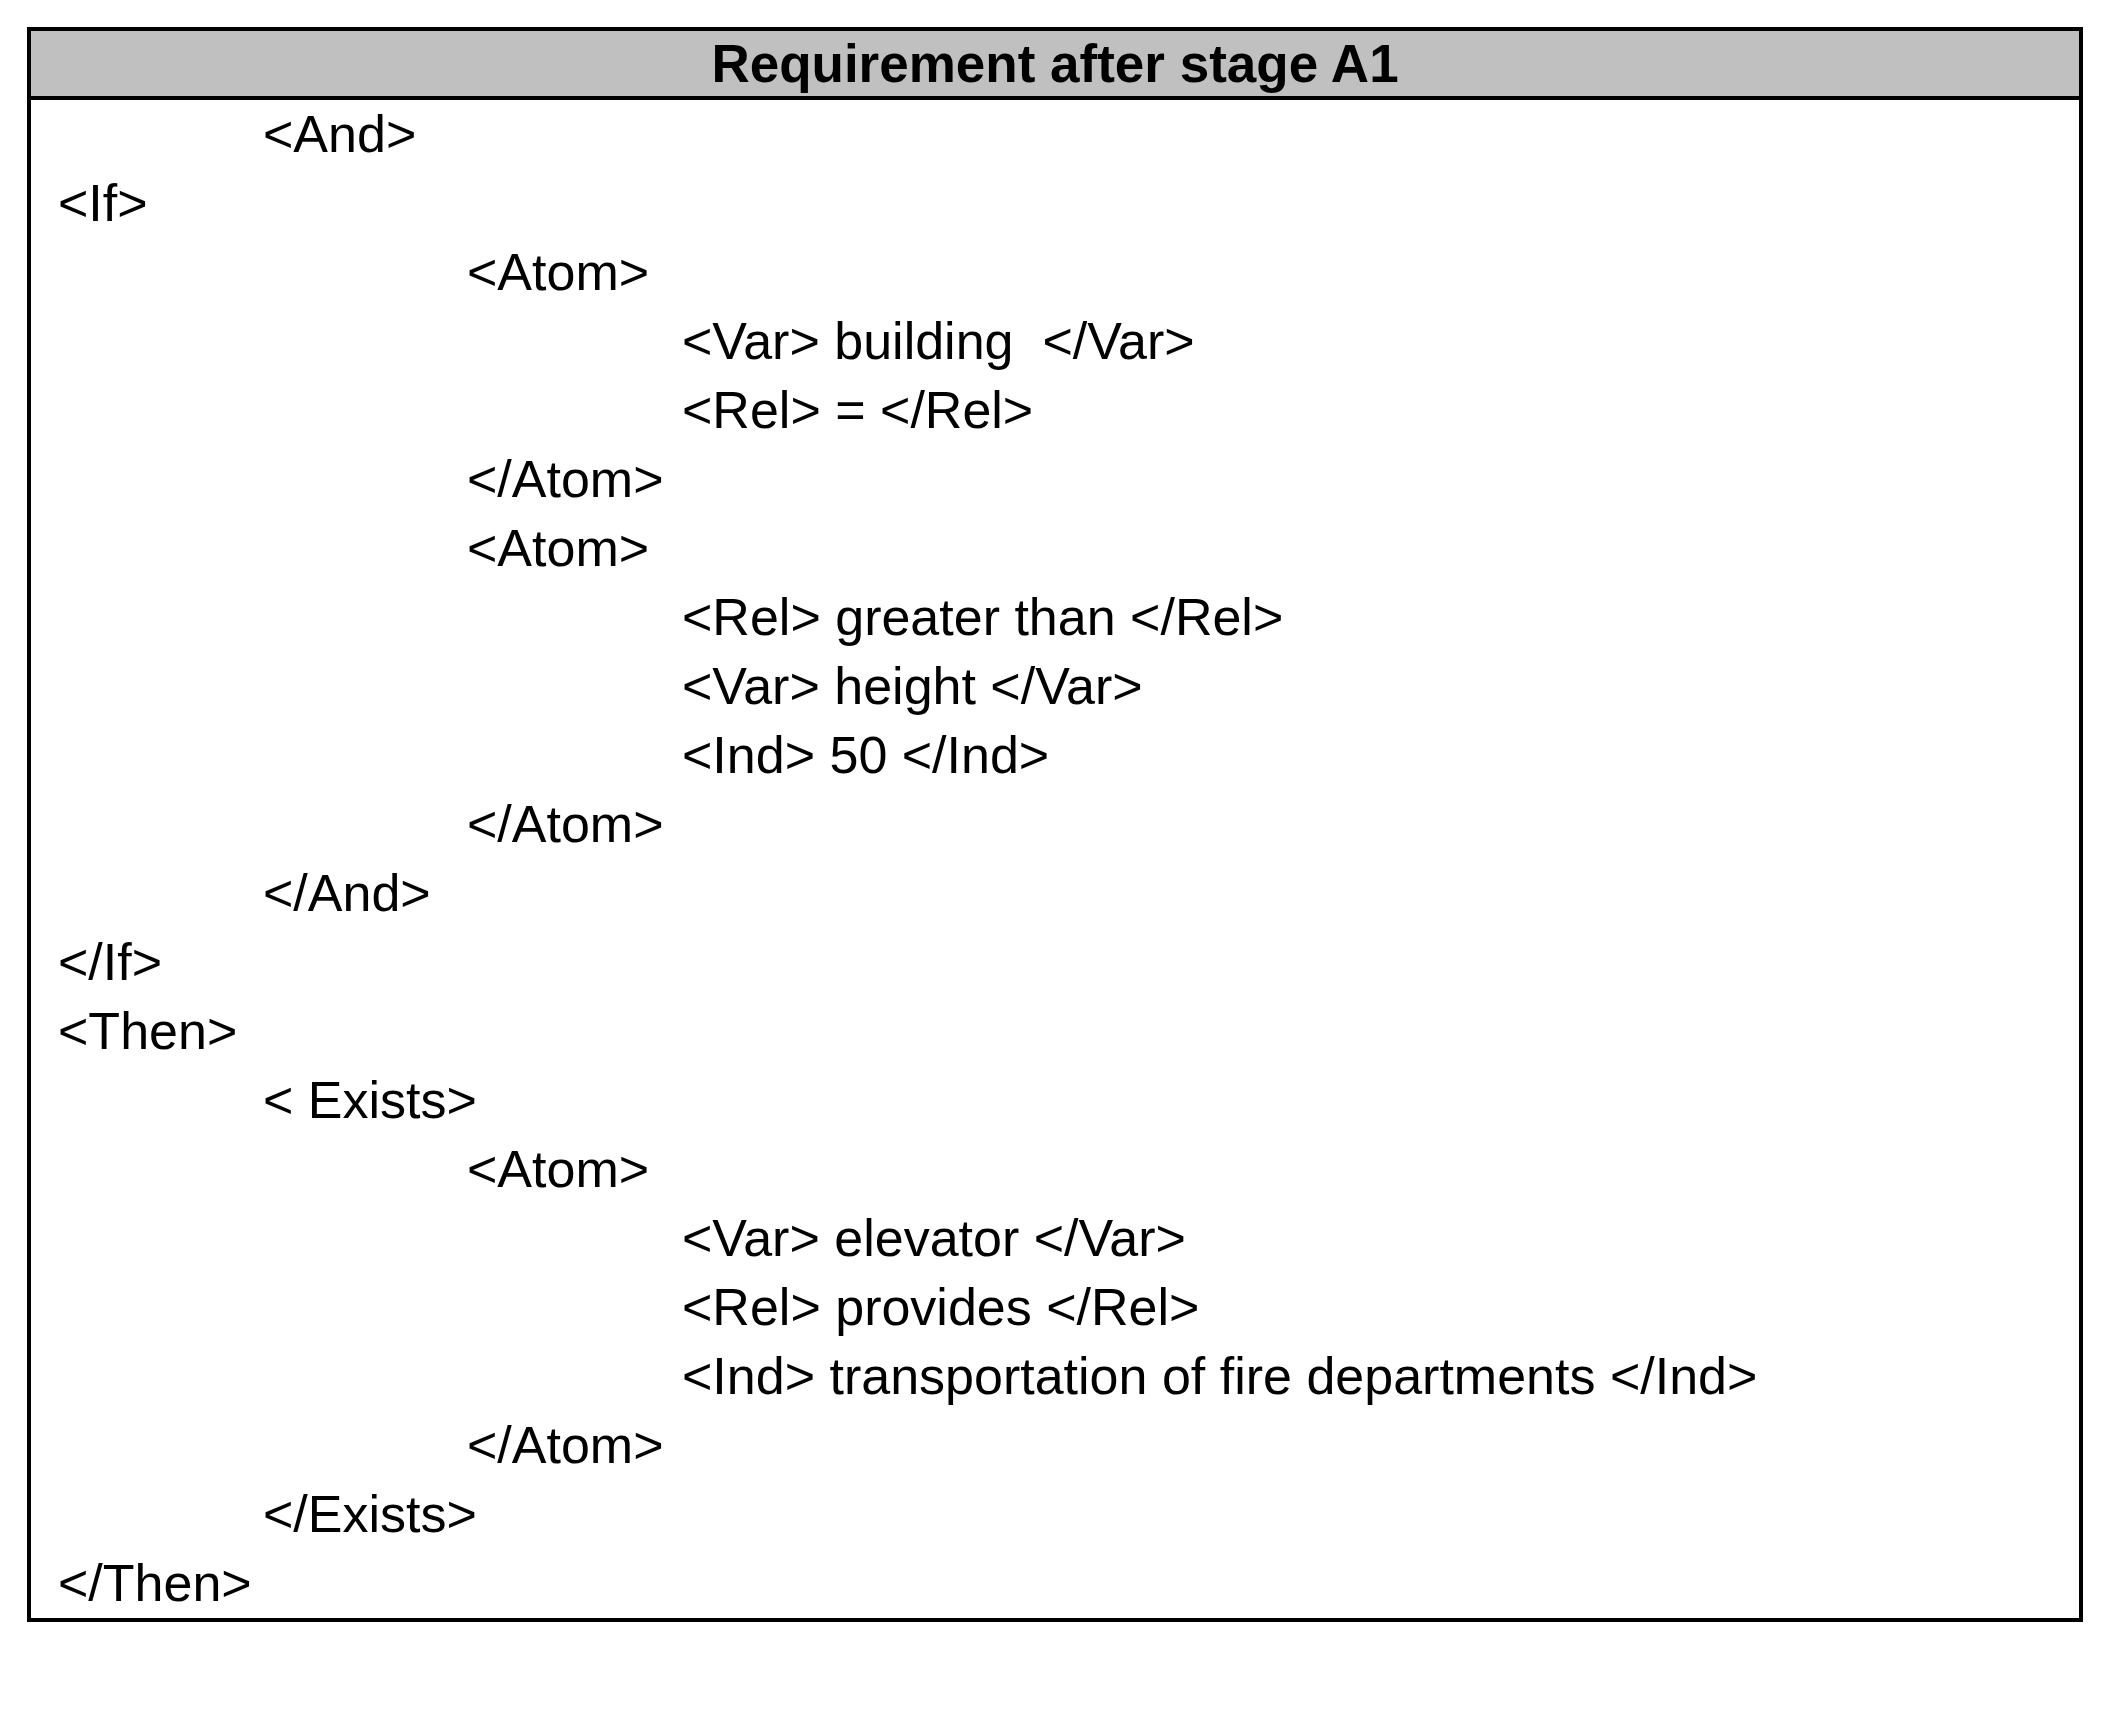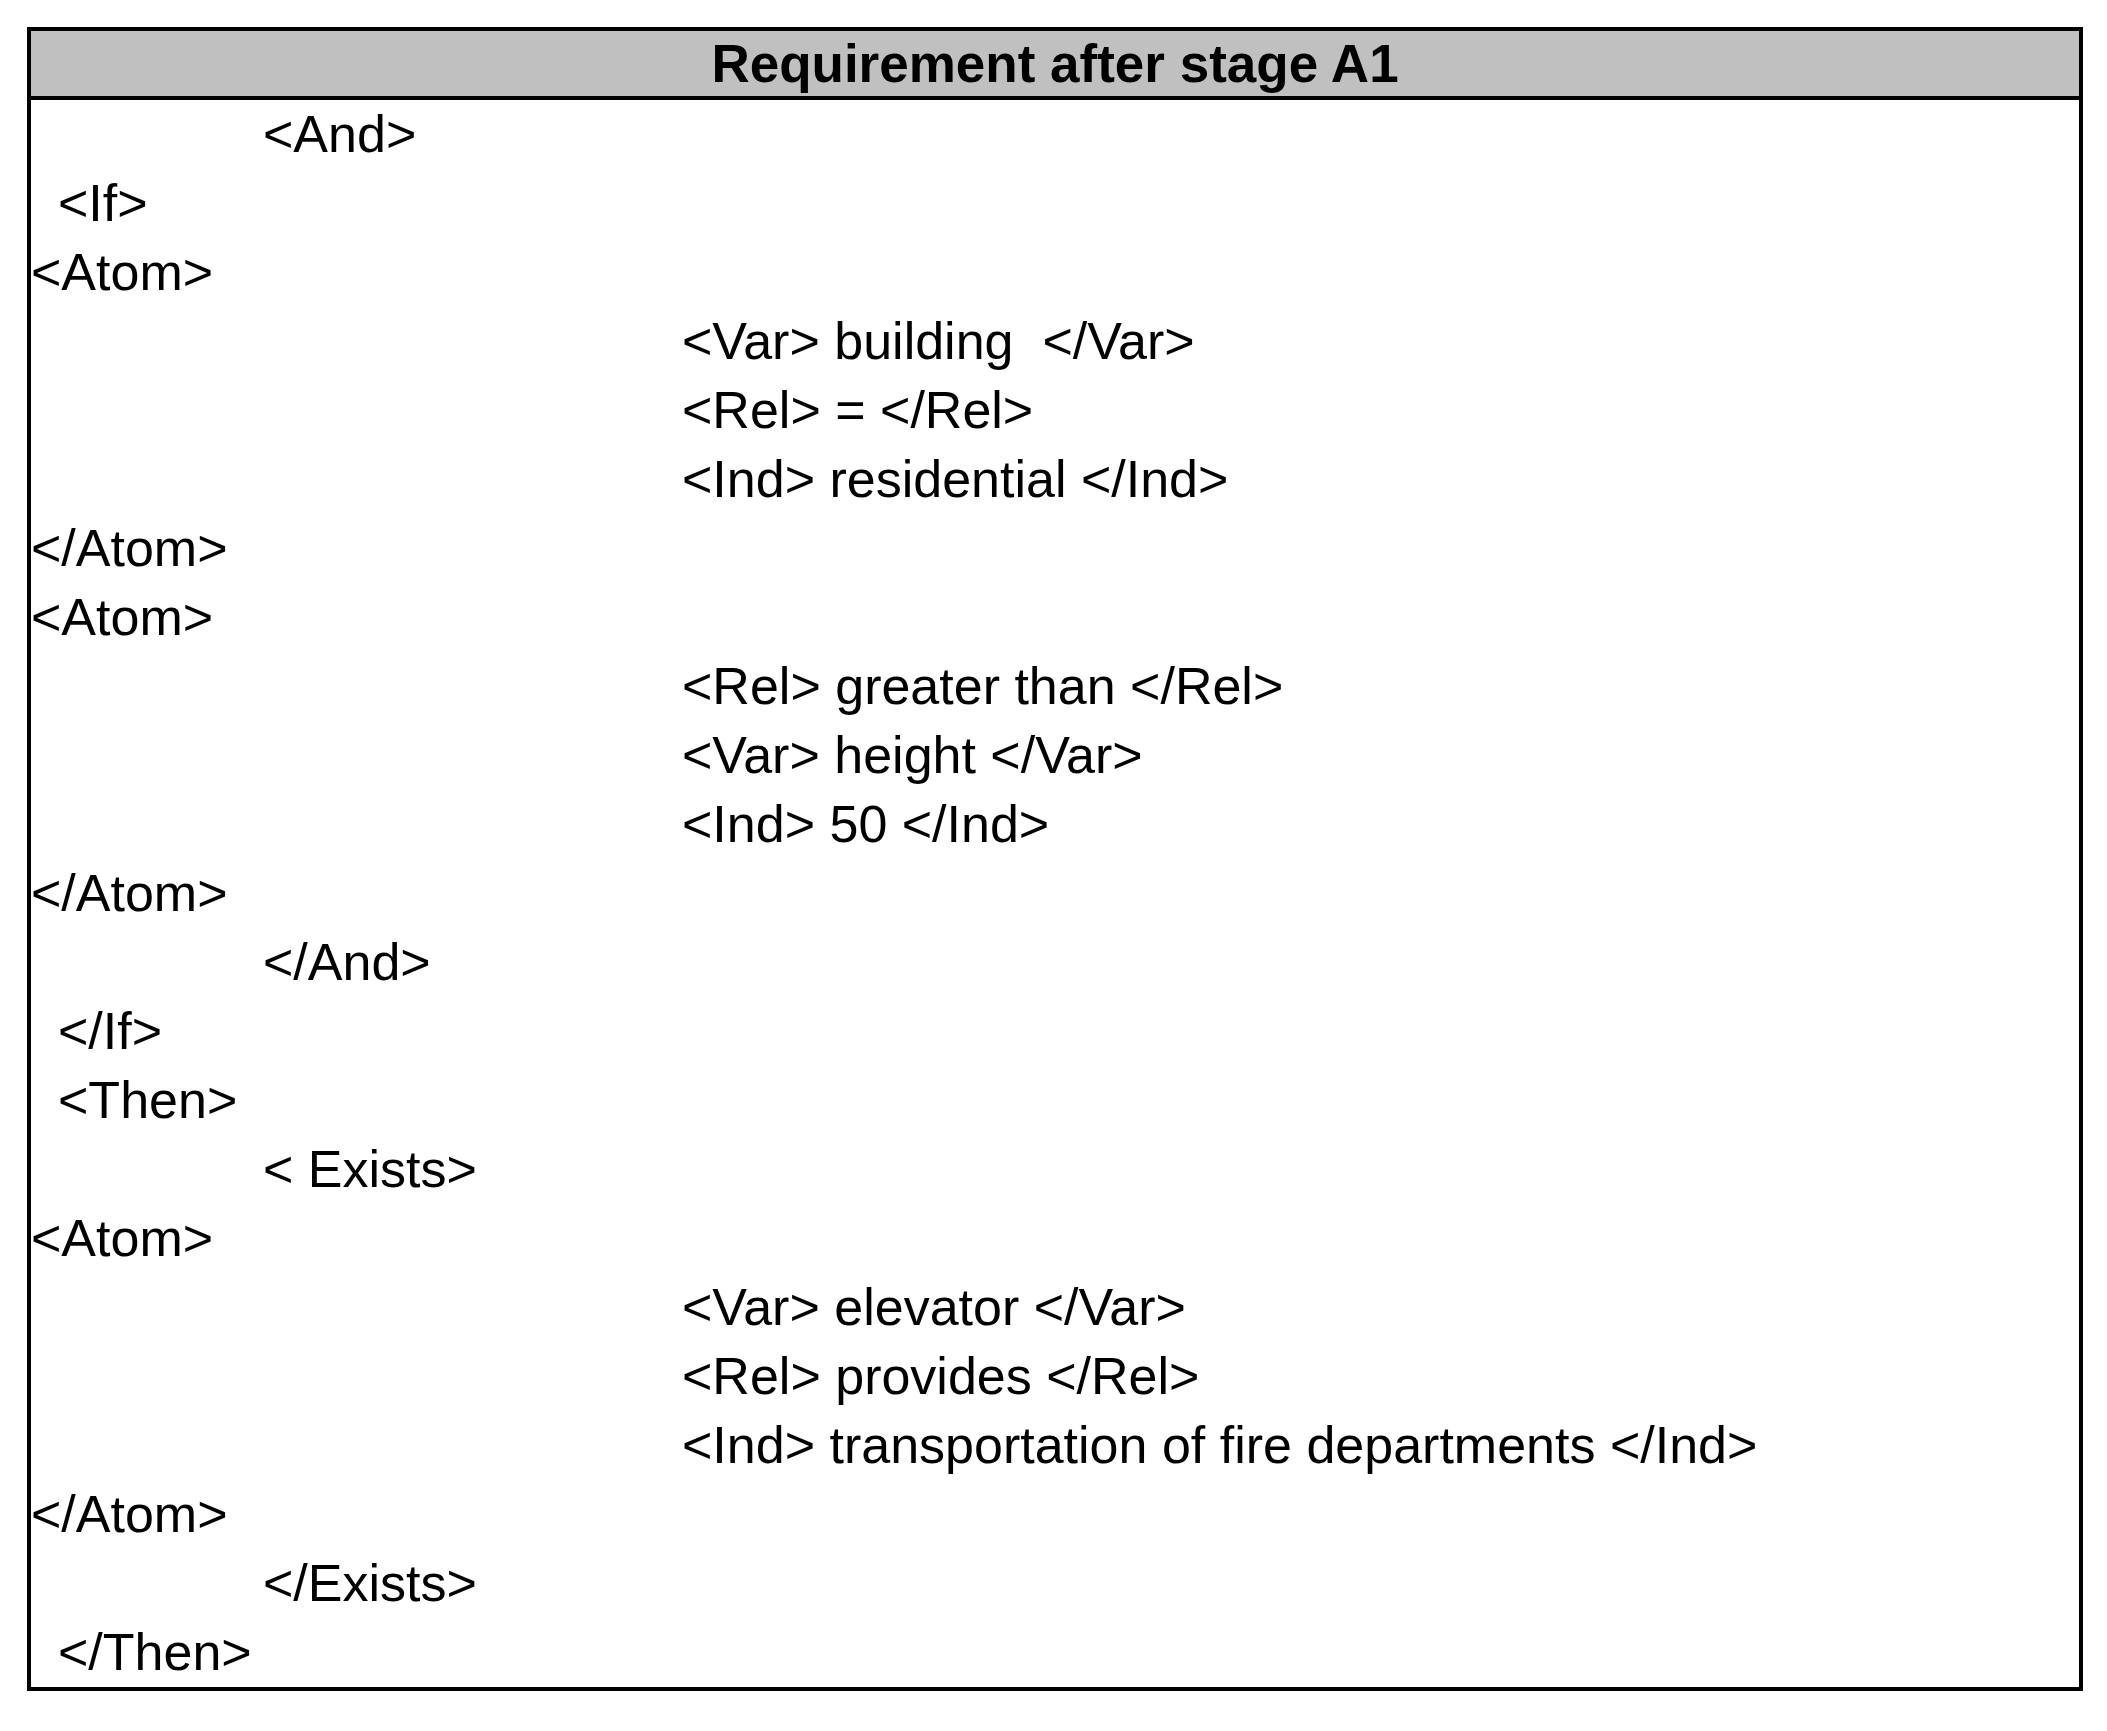--- a/index.html
+++ b/index.html
@@ -43,38 +43,37 @@
   }
   .code-line {
     height: 69px;
     line-height: 69px;
     font-size: 52px;
     white-space: pre;
     overflow: hidden;
   }
   .indent-0 { padding-left: 27px; }
   .indent-1 { padding-left: 232px; }
-  .indent-2 { }
+  .indent-2 { padding-left: 436px; }
   .indent-3 { padding-left: 640px; margin-left: 11px; }
 </style>
 </head>
 <body>
 
 <div class="page">
   <div class="req-table">
     <div class="req-table-header">
       <span class="req-table-title">Requirement after stage A1</span>
     </div>
     <div class="req-table-body">
         <div class="code-line indent-1">&lt;And&gt;</div>
         <div class="code-line indent-0">&lt;If&gt;</div>
         <div class="code-line indent-2">&lt;Atom&gt;</div>
         <div class="code-line indent-3">&lt;Var&gt; building  &lt;/Var&gt;</div>
         <div class="code-line indent-3">&lt;Rel&gt; = &lt;/Rel&gt;</div>
-        <div class="code-line indent-3">&lt;Ind&gt; residential &lt;/Ind&gt;</div>
         <div class="code-line indent-2">&lt;/Atom&gt;</div>
         <div class="code-line indent-2">&lt;Atom&gt;</div>
         <div class="code-line indent-3">&lt;Rel&gt; greater than &lt;/Rel&gt;</div>
         <div class="code-line indent-3">&lt;Var&gt; height &lt;/Var&gt;</div>
         <div class="code-line indent-3">&lt;Ind&gt; 50 &lt;/Ind&gt;</div>
         <div class="code-line indent-2">&lt;/Atom&gt;</div>
         <div class="code-line indent-1">&lt;/And&gt;</div>
         <div class="code-line indent-0">&lt;/If&gt;</div>
         <div class="code-line indent-0">&lt;Then&gt;</div>
         <div class="code-line indent-1">&lt; Exists&gt;</div>

